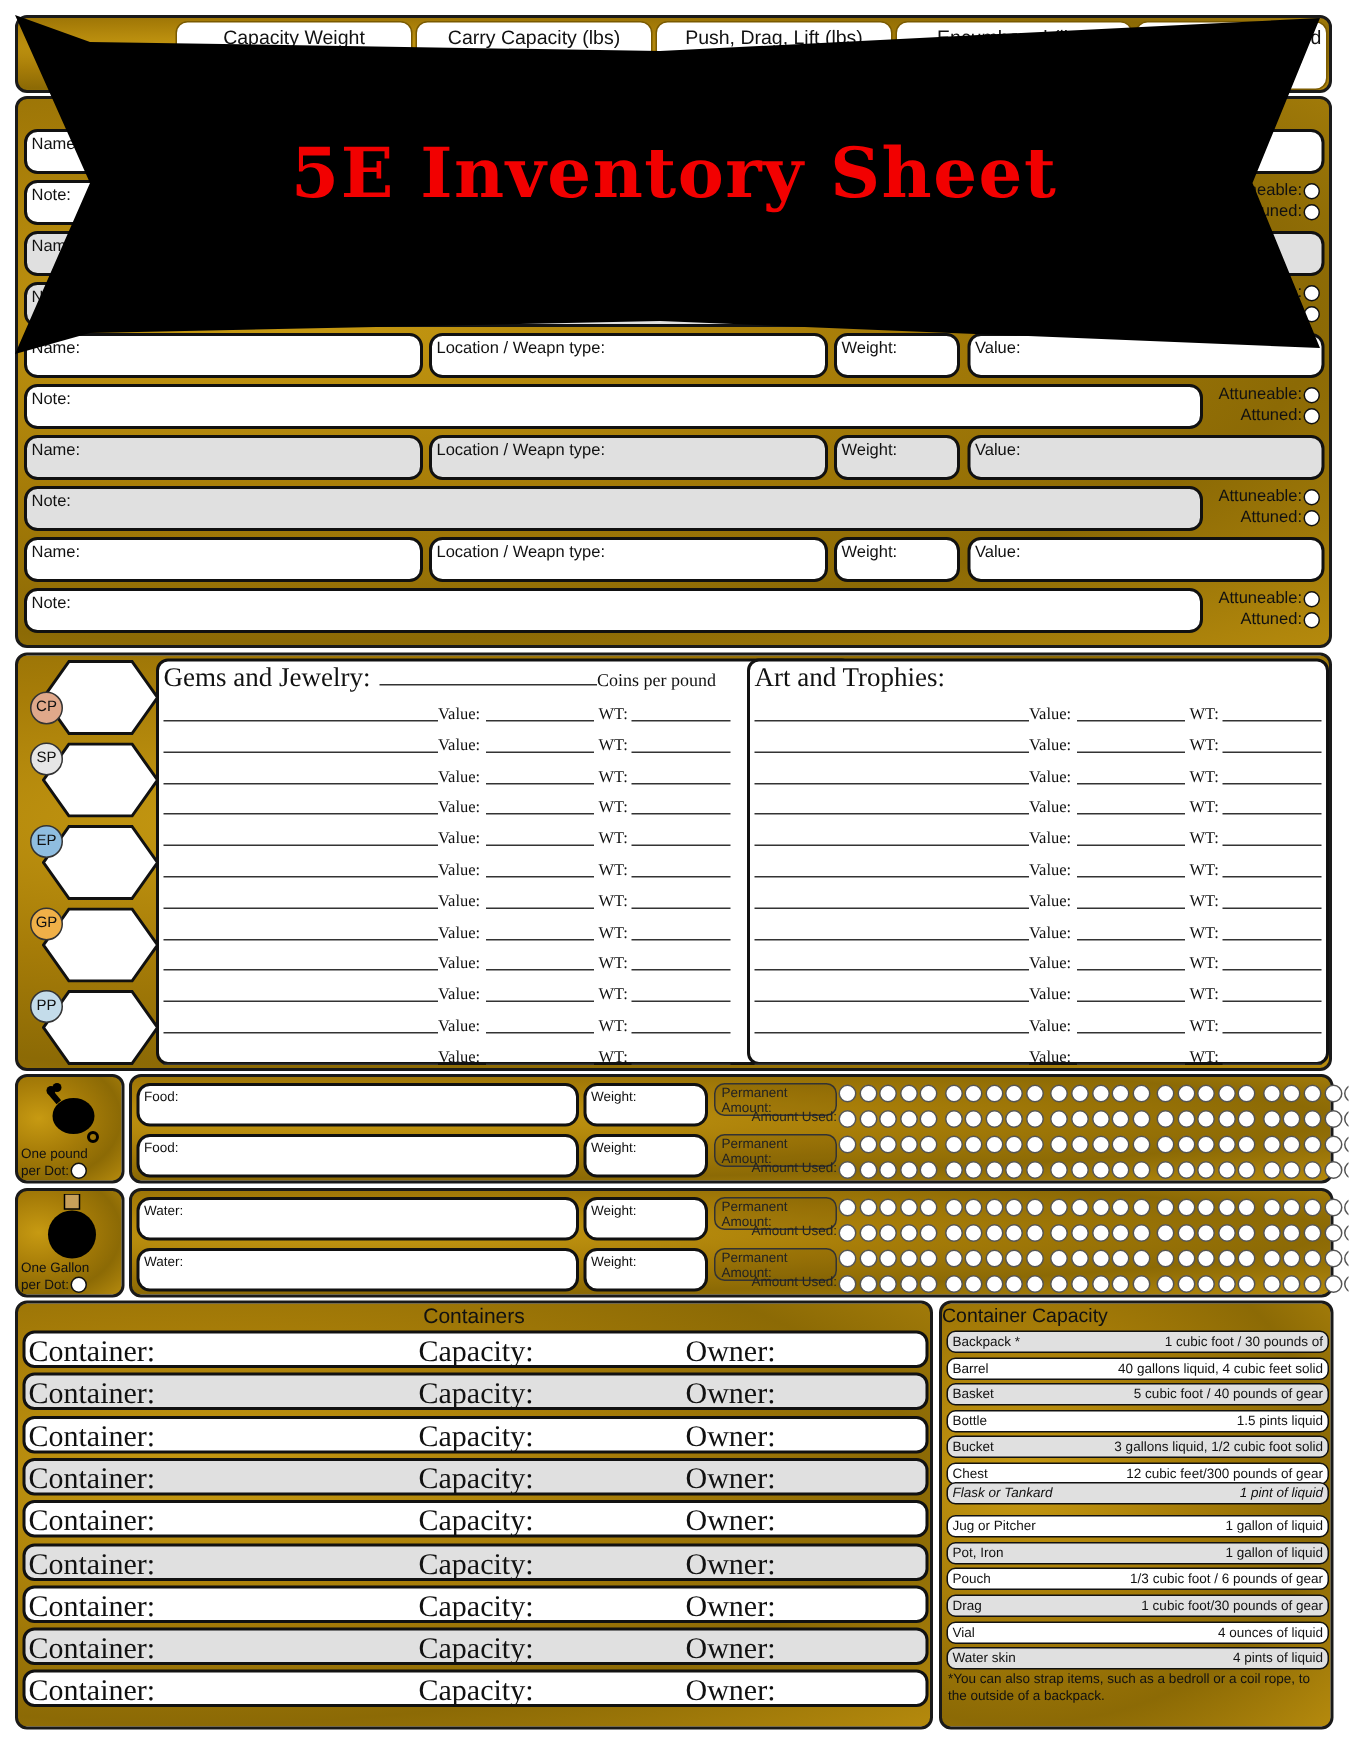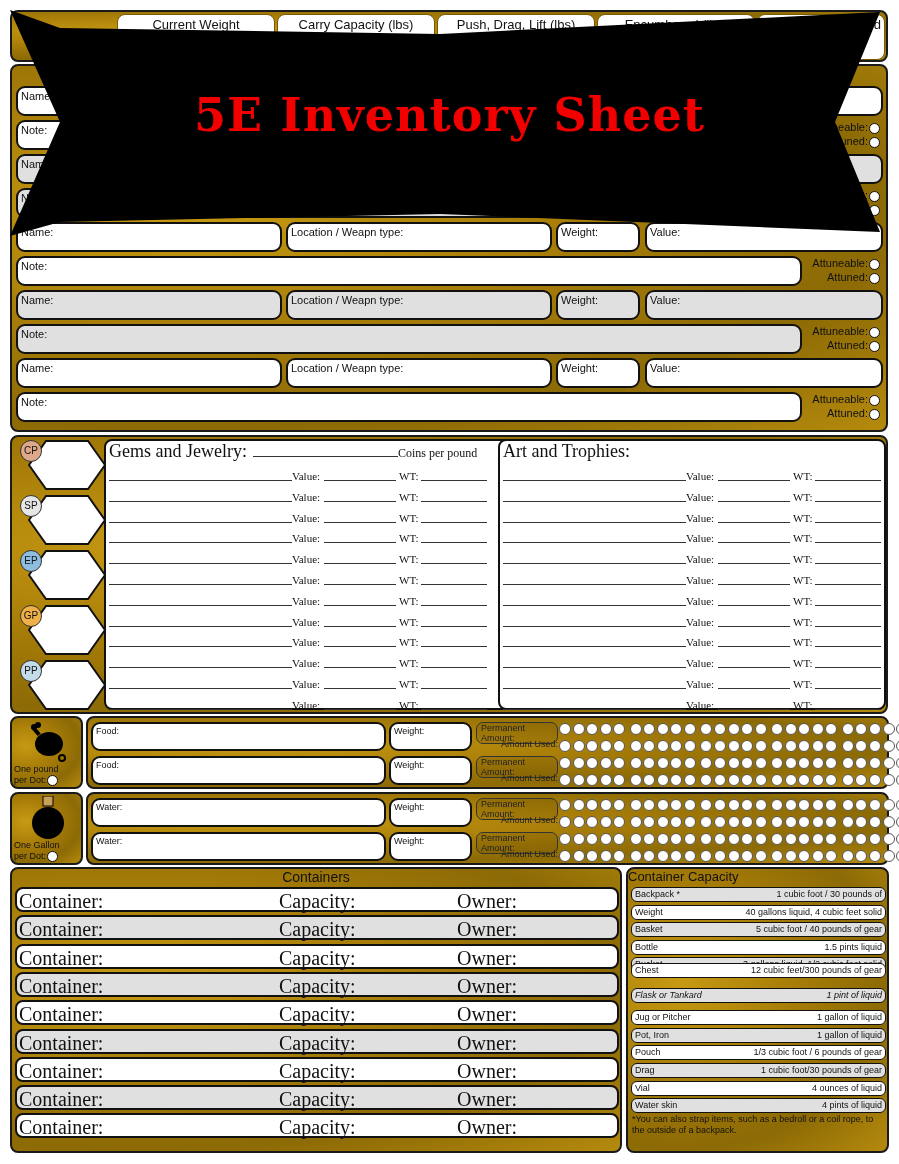--- a/index.html
+++ b/index.html
@@ -41,21 +41,21 @@
 .crow span{position:absolute;top:1px}
 #capacity{position:absolute;left:626px;top:867px;width:263px;height:286px}
 .caprow{position:absolute;left:3px;width:255px;height:15px;border:1.5px solid #111;border-radius:6px;font-size:9px;line-height:12px}
 .caprow .n{position:absolute;left:3px}
 .caprow .v{position:absolute;right:3px}
 </style>
 </head>
 <body>
 
 <div id="hdr" class="gold">
-  <div class="tab" style="left:105px;width:158px"><span>Current Weight</span></div>
+  <div class="tab" style="left:105px;width:158px"><span>Capacity Weight</span></div>
   <div class="tab" style="left:265px;width:158px"><span>Carry Capacity (lbs)</span></div>
   <div class="tab" style="left:425px;width:158px"><span>Push, Drag, Lift (lbs)</span></div>
   <div class="tab" style="left:585px;width:158px"><span>Encumbered (lbs)</span></div>
   <div class="tab" style="left:745px;width:128px;height:46px;border-radius:8px"><span>Heavily Encumbered</span></div>
 </div>
 
 <div id="items" class="gold">
     <div class="box" style="left: 4px; top: 20px; width: 266px; height: 30px;">
       <span class="lbl">Name:</span>
     </div>
@@ -157,21 +157,21 @@
   <path d="M10 10 L60 28 L440 34 L880 12 L835 122 L880 232 L440 214 L60 222 L10 236 L60 122 Z" fill="#000"></path>
 </svg>
 <div id="banner-title">5E Inventory Sheet</div>
 
 <div id="coins" class="gold">
   <div id="coin-list">
       <div class="coin" style="top: 3px; width: 82px; height: 52px;">
         <svg class="hex" viewBox="0 0 78 50">
           <polygon points="18,1 60,1 77,25 60,49 18,49 1,25" fill="#fff" stroke="#111" stroke-width="2"></polygon>
         </svg>
-        <div class="med" style="background: rgb(224, 168, 138);">CP</div>
+        <div class="med" style="background: rgb(224, 168, 138); margin-top: 21px;">CP</div>
       </div>
       <div class="coin" style="top: 58px; width: 82px; height: 52px;">
         <svg class="hex" viewBox="0 0 78 50">
           <polygon points="18,1 60,1 77,25 60,49 18,49 1,25" fill="#fff" stroke="#111" stroke-width="2"></polygon>
         </svg>
         <div class="med" style="background: rgb(230, 230, 230);">SP</div>
       </div>
       <div class="coin" style="top: 113px; width: 82px; height: 52px;">
         <svg class="hex" viewBox="0 0 78 50">
           <polygon points="18,1 60,1 77,25 60,49 18,49 1,25" fill="#fff" stroke="#111" stroke-width="2"></polygon>
@@ -733,36 +733,36 @@
 </div>
 
 <div id="capacity" class="gold">
   <div style="position:absolute;left:0;right:0;top:0;text-align:left;font-size:13px">Container Capacity</div>
   <div id="cap-rows">
       <div class="caprow" style="top: 18px; background: rgb(224, 224, 224);">
         <span class="n">Backpack *</span>
         <span class="v">1 cubic foot / 30 pounds of</span>
       </div>
       <div class="caprow" style="top: 35.6px; background: rgb(255, 255, 255);">
-        <span class="n">Weight</span>
+        <span class="n">Barrel</span>
         <span class="v">40 gallons liquid, 4 cubic feet solid</span>
       </div>
       <div class="caprow" style="top: 53.2px; background: rgb(224, 224, 224);">
         <span class="n">Basket</span>
         <span class="v">5 cubic foot / 40 pounds of gear</span>
       </div>
       <div class="caprow" style="top: 70.8px; background: rgb(255, 255, 255);">
         <span class="n">Bottle</span>
         <span class="v">1.5 pints liquid</span>
       </div>
       <div class="caprow" style="top: 88.4px; background: rgb(224, 224, 224);">
         <span class="n">Bucket</span>
         <span class="v">3 gallons liquid, 1/2 cubic foot solid</span>
       </div>
-      <div class="caprow" style="top: 94px; background: rgb(255, 255, 255);">
+      <div class="caprow" style="top: 106px; background: rgb(255, 255, 255);">
         <span class="n">Chest</span>
         <span class="v">12 cubic feet/300 pounds of gear</span>
       </div>
       <div class="caprow" style="top: 119px; background: rgb(224, 224, 224); font-style: italic;">
         <span class="n">Flask or Tankard</span>
         <span class="v">1 pint of liquid</span>
       </div>
       <div class="caprow" style="top: 141.2px; background: rgb(255, 255, 255);">
         <span class="n">Jug or Pitcher</span>
         <span class="v">1 gallon of liquid</span>

